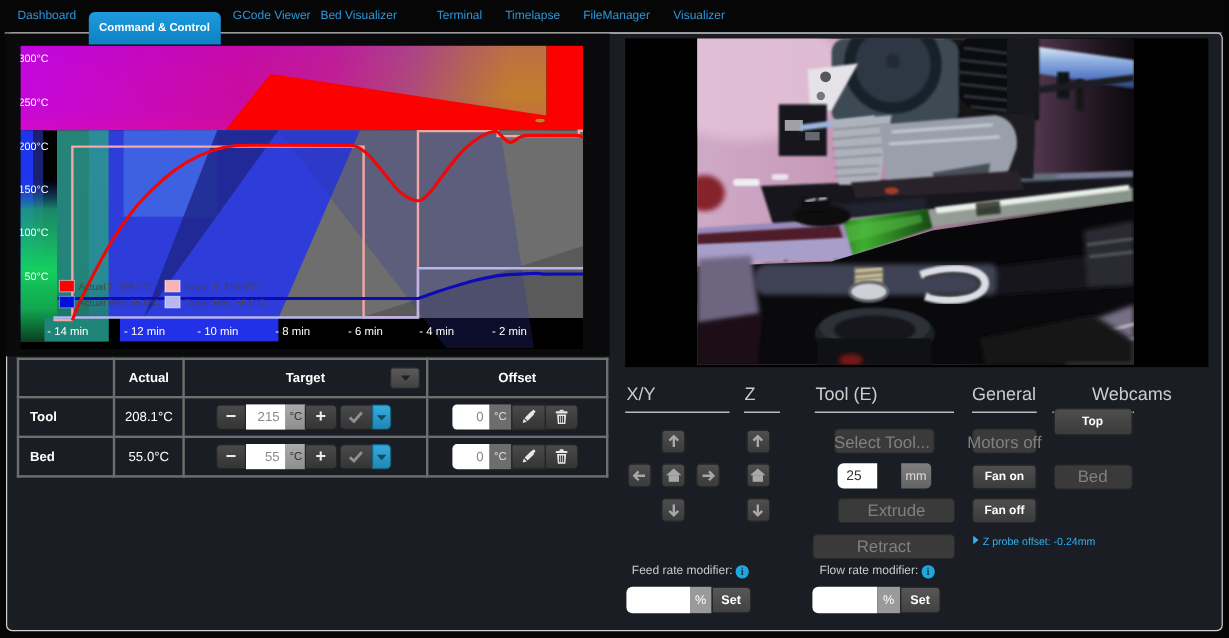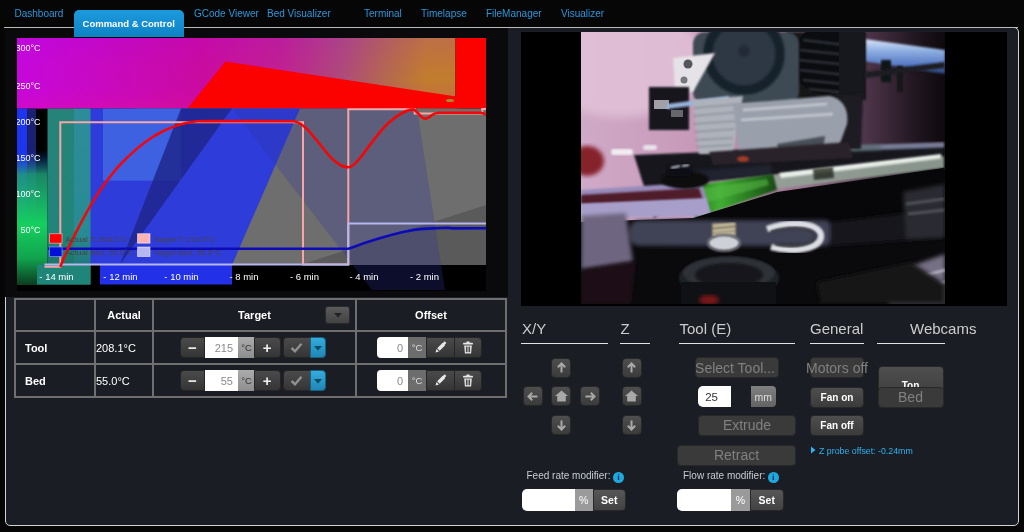--- a/index.html
+++ b/index.html
@@ -14,21 +14,21 @@
 #navline{position:absolute;left:4px;top:26.5px;width:1014px;height:0;border-top:1px solid #b9b9b9;}
 
 #container{position:absolute;left:4.5px;top:26.5px;width:1012px;height:497px;
   border:1px solid #d2d2d2;border-radius:5px;background:#1a1d23;}
 
 #ttable{position:absolute;left:14px;top:298px;border-collapse:collapse;}
 #ttable td,#ttable th{border:2px solid #6f6f6f;padding:0;color:#fff;font-size:11px;}
 #ttable th{height:30px;font-weight:bold;text-align:center;position:relative;}
 #ttable td{height:31px;}
 #ttable td.cell-label{padding-left:9px;font-weight:bold;}
-.cell-act{text-align:left;color:#ddd;}
+.cell-act{text-align:center;color:#ddd;}
 .tgrp{display:flex;align-items:center;margin-left:26px;}
 .ogrp{display:flex;align-items:center;margin-left:20px;}
 .btn{display:flex;align-items:center;justify-content:center;box-sizing:border-box;
   background:linear-gradient(#4a4a4a,#353535);border:1px solid #252525;color:#eee;}
 .bminus{width:25px;height:21.5px;border-radius:4px 0 0 4px;font-weight:bold;font-size:15px;}
 .bplus{width:26.5px;height:21.5px;border-radius:0 4px 4px 0;font-weight:bold;font-size:15px;margin-left:-1px;}
 .tinput{width:33px;height:21.5px;background:#fff;color:#8a8a8a;font-size:11px;
   display:flex;align-items:center;justify-content:flex-end;padding-right:5px;box-sizing:border-box;}
 .taddon{width:17px;height:21.5px;background:linear-gradient(#ababab,#8e8e8e);color:#333;
   font-size:9.5px;display:flex;align-items:center;justify-content:center;}
@@ -480,15 +480,15 @@
   <div class="paddon" style="left:731px;top:489px;width:19px;height:22px">%</div>
   <div class="setbtn" style="left:750px;top:489px;width:33.5px;height:22px">Set</div>
 
   <div class="abtn dis" style="left:810px;top:357px;width:54px;height:21px">Motors off</div>
   <div class="abtn on" style="left:810px;top:386.5px;width:54px;height:21px">Fan on</div>
   <div class="abtn on" style="left:810px;top:415px;width:54px;height:21px">Fan off</div>
   <div id="zprobe"><svg width="6" height="8" style="margin-right:3px">
         <polygon points="1,0.5 5.5,4 1,7.5" fill="#2fb3f2"></polygon>
       </svg>Z probe offset: -0.24mm</div>
 
-  <div class="abtn on" style="left:877.5px;top:366px;width:66px;height:38px">Top</div>
+  <div class="abtn on" style="left:877.5px;top:340px;width:66px;height:23px">Top</div>
   <div class="abtn dis" style="left:877.5px;top:386.5px;width:66px;height:21px">Bed</div>
 </div>
 
 </body></html>

